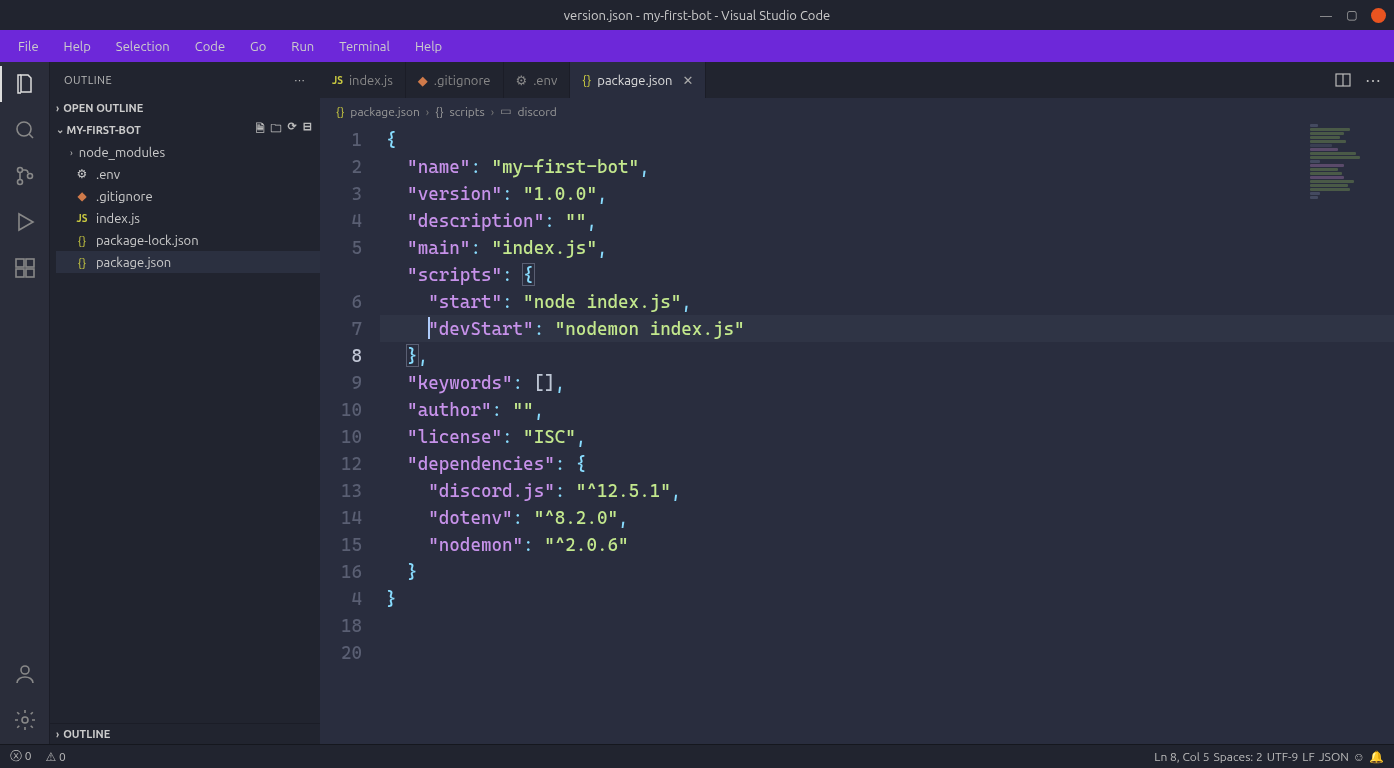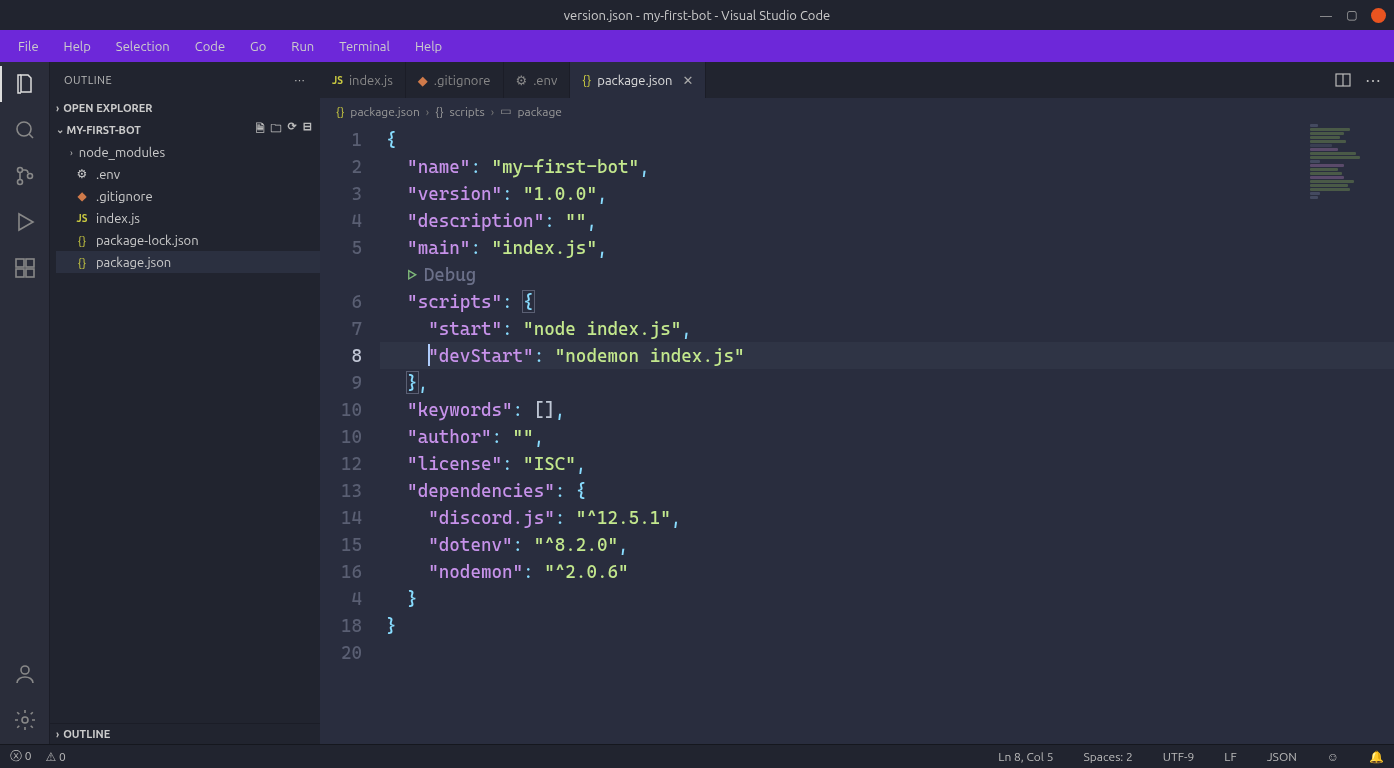--- a/index.html
+++ b/index.html
@@ -153,21 +153,21 @@
   height: 24px;
   background: #21242f;
   display: flex;
   align-items: center;
   font-size: 12px;
   color: #bbb;
   padding: 0 10px;
   gap: 14px;
   border-top: 1px solid #15171e;
 }
-.statusbar .right { margin-left: auto; display: flex; gap: 30px; align-items: center; justify-content: space-between; }
+.statusbar .right { margin-left: auto; display: flex; gap: 4px; align-items: center; justify-content: space-between; }
 svg { display: block; }
 .ellipsis { letter-spacing: 1px; }
 </style>
 </head>
 <body>
 
 <div class="titlebar">
   <span>version.json - my-first-bot - Visual Studio Code</span>
   <div class="window-controls">
     <span class="win-btn">—</span>
@@ -238,21 +238,21 @@
     </div>
   </div>
 
   <div class="sidebar">
     <div class="sidebar-header">
       <span>OUTLINE</span>
       <span class="ellipsis">⋯</span>
     </div>
     <div class="section-row" style="border-top:none">
       <span class="chev">›</span>
-      <span>OPEN EXPLORER</span>
+      <span>OPEN OUTLINE</span>
     </div>
     <div class="folder-header">
       <span class="left">
         <span class="chev">⌄</span>
         <span>MY-FIRST-BOT</span>
       </span>
       <span class="folder-actions">
         <span>🗎</span>
         <span>🗀</span>
         <span>⟳</span>
@@ -322,21 +322,21 @@
       </div>
     </div>
     <div class="breadcrumbs">
       <span class="bc-icon" style="color:#cbcb41">{}</span>
       <span>package.json</span>
       <span class="bc-sep">›</span>
       <span class="bc-icon">{}</span>
       <span>scripts</span>
       <span class="bc-sep">›</span>
       <span class="bc-icon">▭</span>
-      <span>package</span>
+      <span>discord</span>
     </div>
     <div class="editor-body">
       <div class="gutter">
         <div class="ln">1</div>
           <div class="ln">2</div>
           <div class="ln">3</div>
           <div class="ln">4</div>
           <div class="ln">5</div>
         <div class="ln" style="height:27px"></div>
         <div class="ln">6</div>
@@ -353,21 +353,20 @@
           <div class="ln">4</div>
           <div class="ln">18</div>
           <div class="ln">20</div>
       </div>
       <div class="code">
 <div class="line"><span class="tk-pun">{</span></div>
 <div class="line">  <span class="tk-key">"name"</span><span class="tk-pun">: </span><span class="tk-str">"my-first-bot"</span><span class="tk-pun">,</span></div>
 <div class="line">  <span class="tk-key">"version"</span><span class="tk-pun">: </span><span class="tk-str">"1.0.0"</span><span class="tk-pun">,</span></div>
 <div class="line">  <span class="tk-key">"description"</span><span class="tk-pun">: </span><span class="tk-str">""</span><span class="tk-pun">,</span></div>
 <div class="line">  <span class="tk-key">"main"</span><span class="tk-pun">: </span><span class="tk-str">"index.js"</span><span class="tk-pun">,</span></div>
-<div class="line">  <span class="debug-arrow">▷</span><span class="tk-debug">Debug</span></div>
 <div class="line">  <span class="tk-key">"scripts"</span><span class="tk-pun">: </span><span class="tk-pun" style="outline:1px solid #5a5f73">{</span></div>
 <div class="line">    <span class="tk-key">"start"</span><span class="tk-pun">: </span><span class="tk-str">"node index.js"</span><span class="tk-pun">,</span></div>
 <div class="line hl">    <span class="cursor"></span><span class="tk-key">"devStart"</span><span class="tk-pun">: </span><span class="tk-str">"nodemon index.js"</span></div>
 <div class="line">  <span class="tk-pun" style="outline:1px solid #5a5f73">}</span><span class="tk-pun">,</span></div>
 <div class="line">  <span class="tk-key">"keywords"</span><span class="tk-pun">: </span><span class="tk-plain">[]</span><span class="tk-pun">,</span></div>
 <div class="line">  <span class="tk-key">"author"</span><span class="tk-pun">: </span><span class="tk-str">""</span><span class="tk-pun">,</span></div>
 <div class="line">  <span class="tk-key">"license"</span><span class="tk-pun">: </span><span class="tk-str">"ISC"</span><span class="tk-pun">,</span></div>
 <div class="line">  <span class="tk-key">"dependencies"</span><span class="tk-pun">: {</span></div>
 <div class="line">    <span class="tk-key">"discord.js"</span><span class="tk-pun">: </span><span class="tk-str">"^12.5.1"</span><span class="tk-pun">,</span></div>
 <div class="line">    <span class="tk-key">"dotenv"</span><span class="tk-pun">: </span><span class="tk-str">"^8.2.0"</span><span class="tk-pun">,</span></div>

